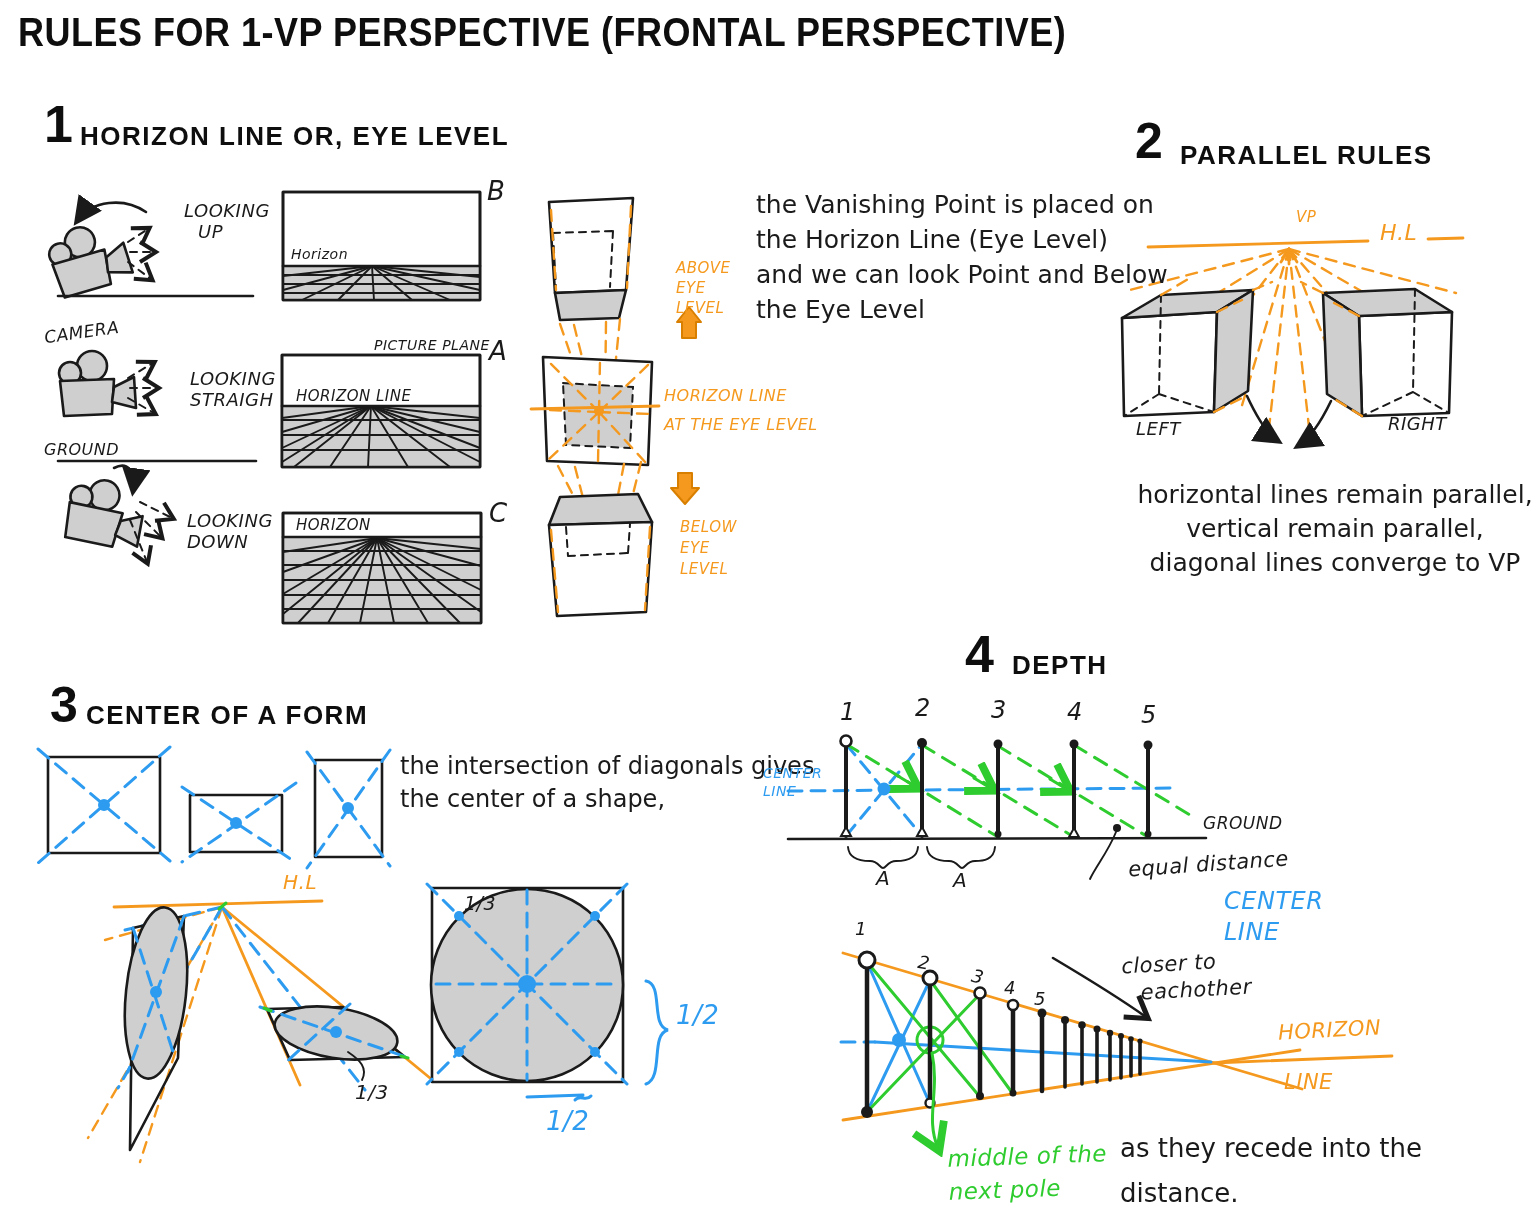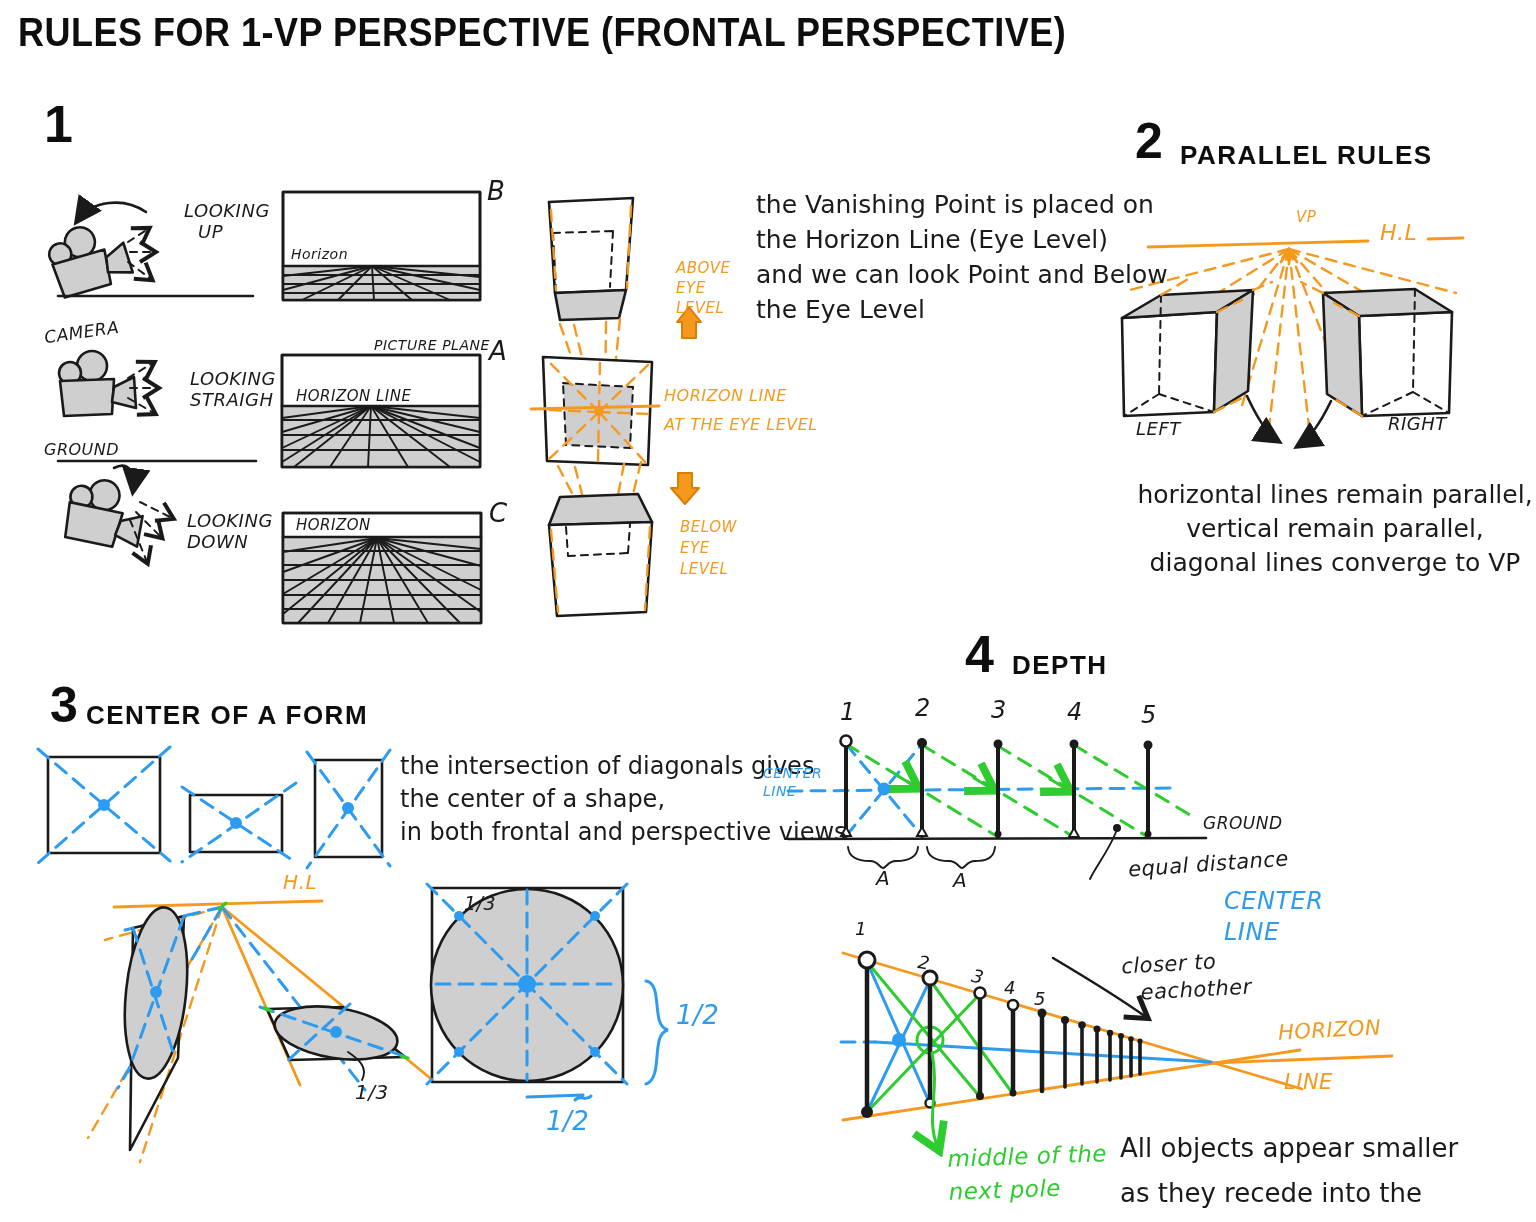--- a/index.html
+++ b/index.html
@@ -373,20 +373,21 @@
   <circle cx="980" cy="1096" r="4" fill="#1a1a1a"></circle>
         <circle cx="1013" cy="1093" r="3.5" fill="#1a1a1a"></circle>
   <path class="gs" d="M932,1053 C940,1092 925,1118 938,1148" marker-end="url(#avg)"></path>
   <path class="k" d="M1053,958 C1090,980 1125,1002 1146,1017" marker-end="url(#av)" stroke-width="2.6"></path>
 </g>
 </svg>
 
 <div class="abs head title" style="left:18px;top:8px;">RULES FOR 1-VP PERSPECTIVE (FRONTAL PERSPECTIVE)</div>
 
 <div class="abs head num" style="left:44px;top:102px;">1</div>
+<div class="abs head seclab" style="left:80px;top:121px;">HORIZON LINE OR, EYE LEVEL</div>
 <div class="abs hw lines" style="left:184px;top:200px;font-size:18px;">
   <span>LOOKING</span>
       <span style="padding-left:14px">UP</span>
 </div>
 <div class="abs hw" style="left:44px;top:322px;font-size:17px;transform:rotate(-8deg);">CAMERA</div>
 <div class="abs hw lines" style="left:190px;top:368px;font-size:18px;">
   <span>LOOKING</span>
       <span>STRAIGH</span>
 </div>
 <div class="abs hw" style="left:44px;top:440px;font-size:16px;">GROUND</div>
@@ -432,21 +433,20 @@
   <span>horizontal lines remain parallel,</span>
       <span>vertical remain parallel,</span>
       <span>diagonal lines converge to VP</span>
 </div>
 
 <div class="abs head num" style="left:50px;top:684px;font-size:50px;">3</div>
 <div class="abs head seclab" style="left:86px;top:700px;">CENTER OF A FORM</div>
 <div class="abs comic lines" style="left:400px;top:750px;font-size:24px;line-height:33px;">
   <span>the intersection of diagonals gives</span>
       <span>the center of a shape,</span>
-      <span>in both frontal and perspective views</span>
 </div>
 <div class="abs hw orange" style="left:283px;top:870px;font-size:20px;">H.L</div>
 <div class="abs hw" style="left:355px;top:1080px;font-size:20px;">1/3</div>
 <div class="abs hw" style="left:464px;top:892px;font-size:19px;">1/3</div>
 <div class="abs hw blue" style="left:676px;top:1000px;font-size:26px;">1/2</div>
 <div class="abs hw blue" style="left:546px;top:1106px;font-size:26px;">1/2</div>
 
 <div class="abs head num" style="left:965px;top:632px;font-size:52px;">4</div>
 <div class="abs head seclab" style="left:1012px;top:650px;">DEPTH</div>
 <div class="abs hw" style="left:840px;top:698px;font-size:24px;">1</div>
@@ -475,17 +475,16 @@
   <span>closer to</span>
       <span style="padding-left:18px">eachother</span>
 </div>
 <div class="abs hw orange" style="left:1278px;top:1018px;font-size:21px;transform:rotate(-3deg);">HORIZON</div>
 <div class="abs hw orange" style="left:1284px;top:1070px;font-size:21px;">LINE</div>
 <div class="abs hw green lines" style="left:948px;top:1140px;font-size:23px;line-height:33px;transform:rotate(-2deg);">
   <span>middle of the</span>
       <span>next pole</span>
 </div>
 <div class="abs comic lines" style="left:1120px;top:1126px;font-size:26px;line-height:45px;">
-  <span>All objects appear smaller</span>
       <span>as they recede into the distance.</span>
 </div>
 
 </div>
 
 </body></html>

